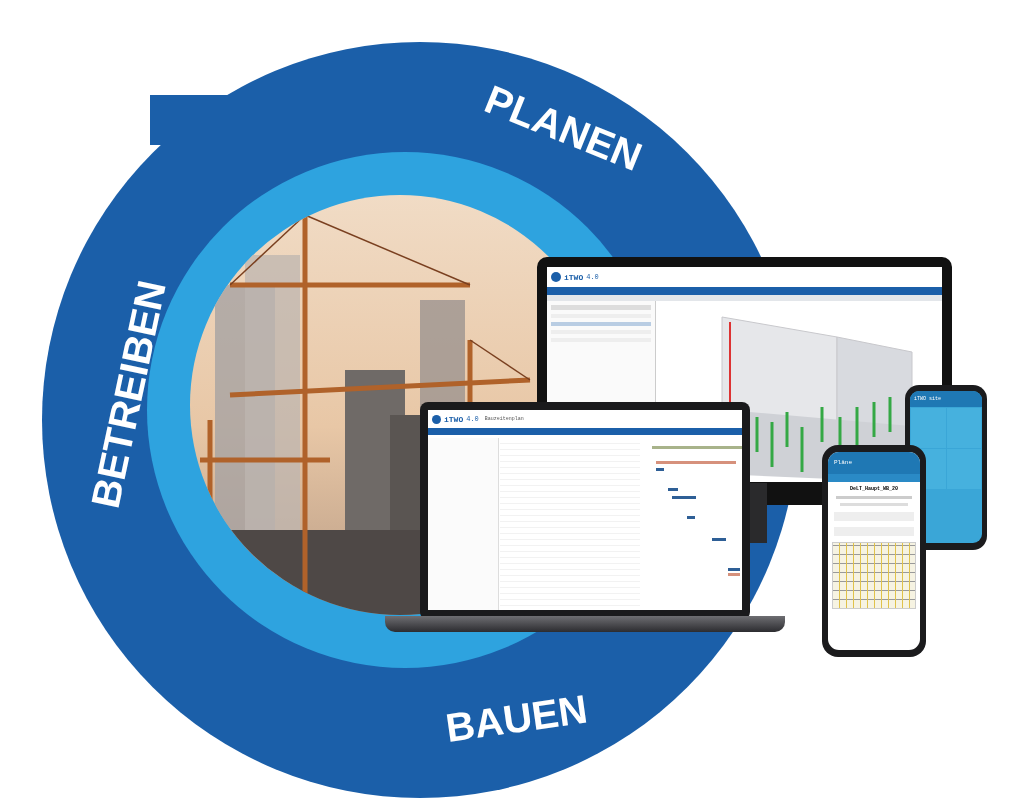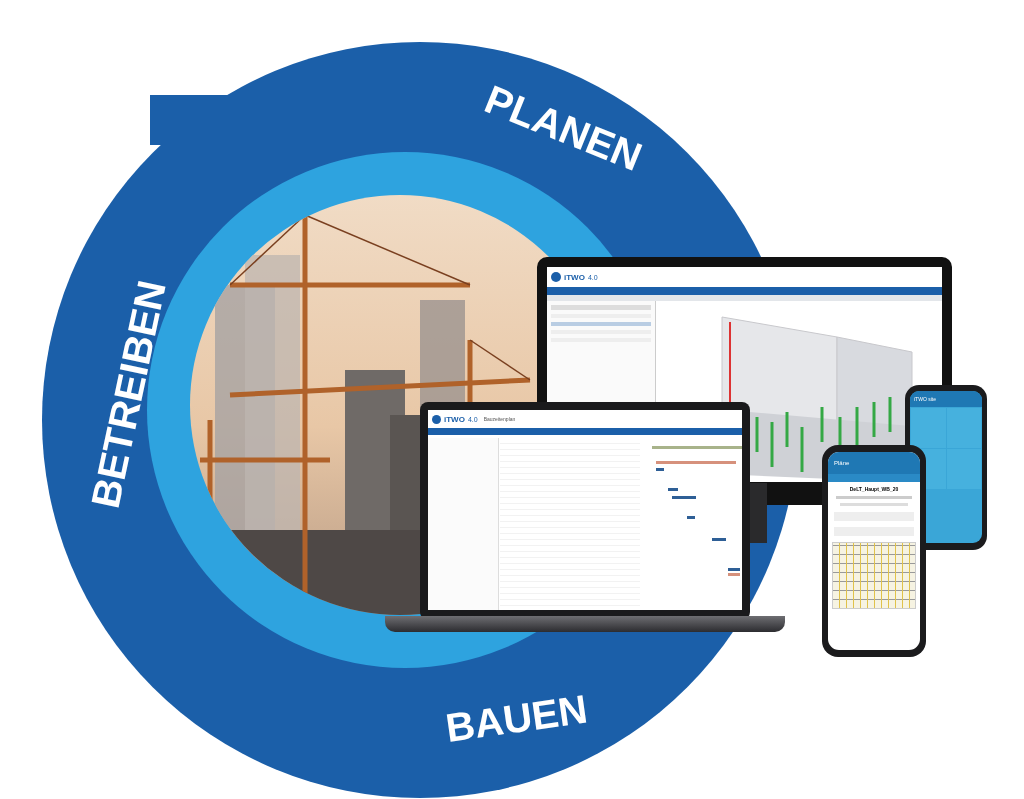--- a/index.html
+++ b/index.html
@@ -1,19 +1,19 @@
 <!DOCTYPE html>
 <html><head>
 <meta charset="utf-8">
 <style>
   html,body{margin:0;padding:0;background:#ffffff;}
   body{width:1024px;height:799px;position:relative;overflow:hidden;font-family:"Liberation Sans",sans-serif;}
   .abs{position:absolute;}
   svg text{font-family:"Liberation Sans",sans-serif;font-weight:bold;}
-  .screen-text{font-family:Liberation Sans, sans-serif;}
+  .screen-text{font-family:Liberation Mono, monospace;}
 </style>
 </head>
 <body>
 
 <svg class="abs" style="left:0;top:0" width="1024" height="799">
   <defs>
     <linearGradient id="sky" x1="0" y1="0" x2="0" y2="1">
       <stop offset="0" stop-color="#f1dcc6"></stop>
       <stop offset="0.55" stop-color="#e8c7a6"></stop>
       <stop offset="1" stop-color="#b79a83"></stop>

